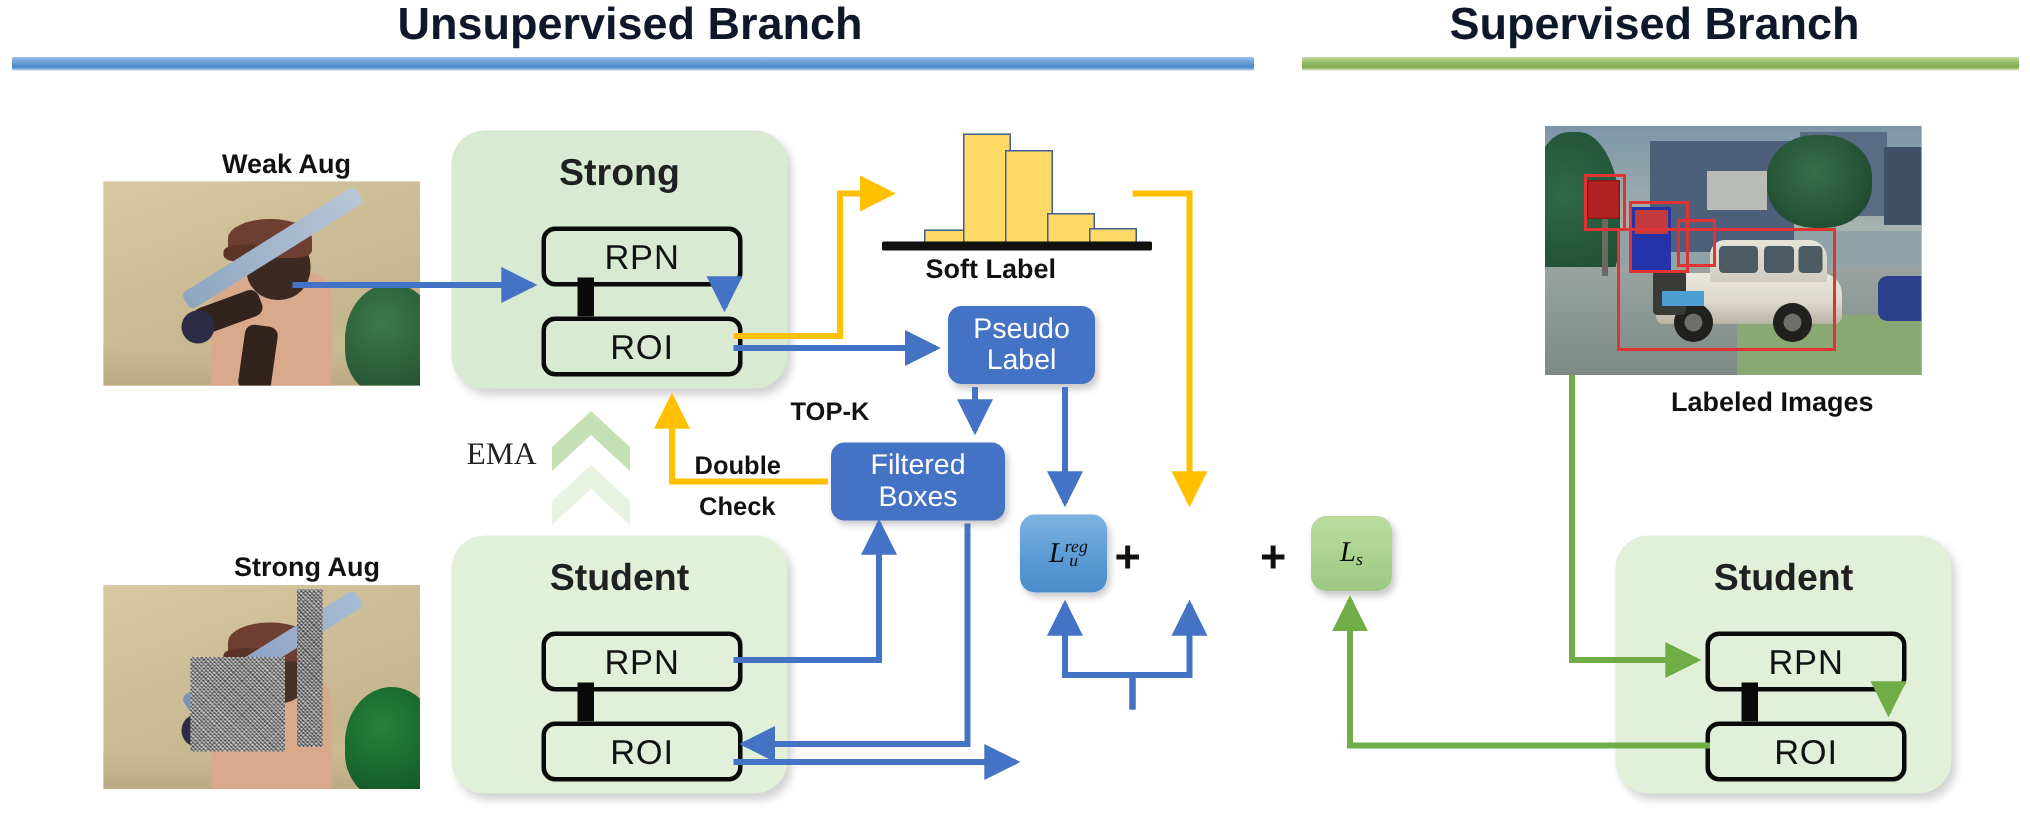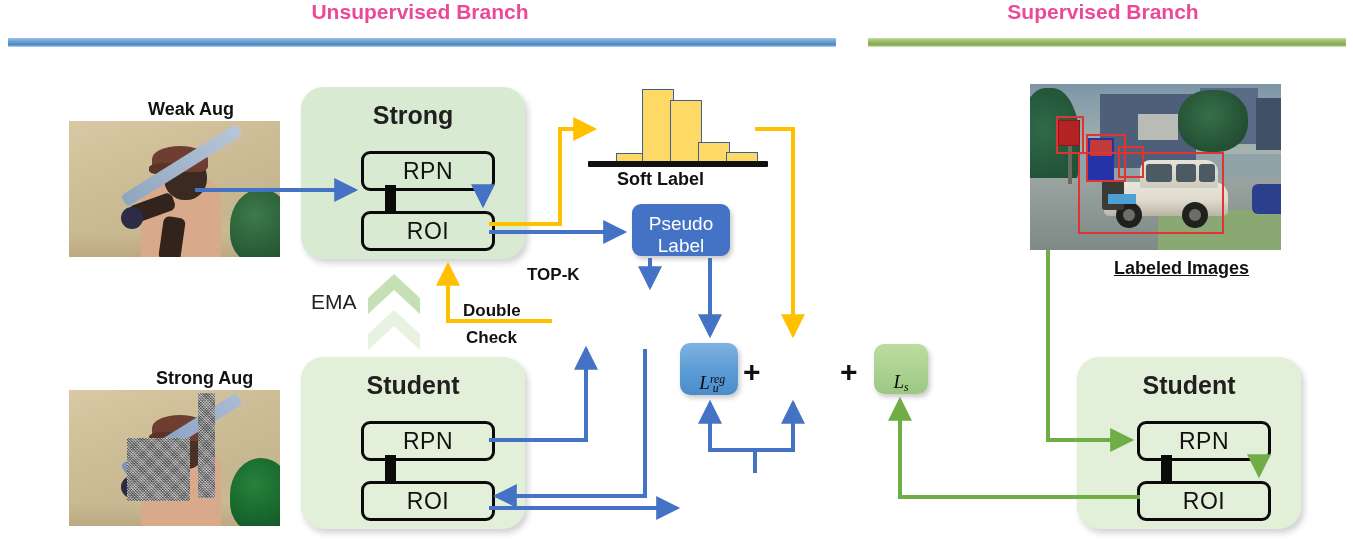--- a/index.html
+++ b/index.html
@@ -17,22 +17,22 @@
     background: #ffffff;
     overflow: hidden;
   }
   .abs { position: absolute; }
 
   
   .branch-title {
     position: absolute;
     text-align: center;
     font-weight: bold;
-    color: #ec4899;
-    font-size: 21px;
+    color: #0f172a;
+    font-size: 30px;
     letter-spacing: 0px;
     white-space: nowrap;
   }
   .rule {
     position: absolute;
     height: 9px;
     border-radius: 1px;
   }
   .rule-blue {
     background: linear-gradient(to bottom, #9cc0e4 0%, #6fa3d6 35%, #4a86c5 75%, #bcd6ee 100%);
@@ -75,21 +75,21 @@
     background: #0a0a0a;
   }
 
   
   .node {
     position: absolute;
     border-radius: 9px;
     display: flex;
     flex-direction: column;
     align-items: center;
-    justify-content: flex-end;
+    justify-content: center;
     color: #ffffff;
     font-size: 19px;
     line-height: 1.12;
     text-align: center;
     box-shadow: 2px 3px 5px rgba(0,0,0,0.22);
   }
   .node-blue { background: #4472c4; }
   .node-loss {
     background: linear-gradient(to bottom, #7fb2e0 0%, #5b9bd5 55%, #4a8ccb 100%);
     color: #0a0a0a;
@@ -131,20 +131,21 @@
     font-weight: bold;
     color: #111;
     white-space: nowrap;
   }
   .caption.big { font-size: 18px; }
   .ema-label {
     position: absolute;
     font-size: 21px;
     color: #222;
     font-weight: normal;
+    font-family: Liberation Serif, serif;
   }
 
   
   .photo {
     position: absolute;
     overflow: hidden;
     background: #cfc09a;
   }
   .photo .sky {
     position: absolute; inset: 0;
@@ -308,20 +309,24 @@
     <div class="chart-bar" style="left:114px; width:30px; height:9px;"></div>
   </div>
   <div class="chart-axis" style="left:588px; top:161px; width:180px;"></div>
   <div class="caption big" style="left:617px; top:169px;">Soft Label</div>
 
   <div class="node node-blue" style="left:632px; top:204px; width:98px; height:52px;">
     <span>Pseudo</span>
     <span>Label</span>
   </div>
 
+  <div class="node node-blue" style="left:554px; top:295px; width:116px; height:52px;">
+    <span>Filtered</span>
+    <span>Boxes</span>
+  </div>
 
 
   <div class="node node-loss" style="left:680px; top:343px; width:58px; height:52px;">
     <span class="math"><span>L</span><sup>reg</sup><sub style="margin-left:-1.05em">u</sub></span>
   </div>
   <div class="plus" style="left:743px; top:355px;">+</div>
   <div class="plus" style="left:840px; top:355px;">+</div>
   <div class="node node-green" style="left:874px; top:344px; width:54px; height:50px;">
     <span class="math"><span>L</span><sub>s</sub></span>
   </div>
@@ -360,21 +365,21 @@
       <div style="position:absolute; left:72px; top:96px; width:22px; height:30px; background:#3a3a36; border-radius:3px;"></div>
       <div style="position:absolute; left:78px; top:110px; width:28px; height:10px; background:#4d9fd4;"></div>
       <div class="car-body" style="left:222px; top:100px; width:44px; height:30px; background:#2b3f8c; border-radius:6px;"></div>
 
       <div class="bbox" style="left:48px; top:68px; width:142px; height:78px;"></div>
       <div class="bbox" style="left:56px; top:50px; width:36px; height:44px;"></div>
       <div class="bbox" style="left:26px; top:32px; width:24px; height:34px;"></div>
       <div class="bbox" style="left:88px; top:62px; width:22px; height:28px;"></div>
     </div>
   </div>
-  <div class="caption big" style="left:1114px; top:258px;text-decoration:underline;">Labeled Images</div>
+  <div class="caption big" style="left:1114px; top:258px;">Labeled Images</div>
 
   <div class="model-box light" style="left:1077px; top:357px; width:224px; height:172px;">
     <div class="model-title">Student</div>
     <div class="sub-block" style="left:60px; top:64px; width:128px; height:34px;">RPN</div>
     <div class="connector-vert" style="left:84px; top:98px; width:11px; height:26px;"></div>
     <div class="sub-block" style="left:60px; top:124px; width:128px; height:34px;">ROI</div>
   </div>
 
   <svg class="arrows">
     <defs>

